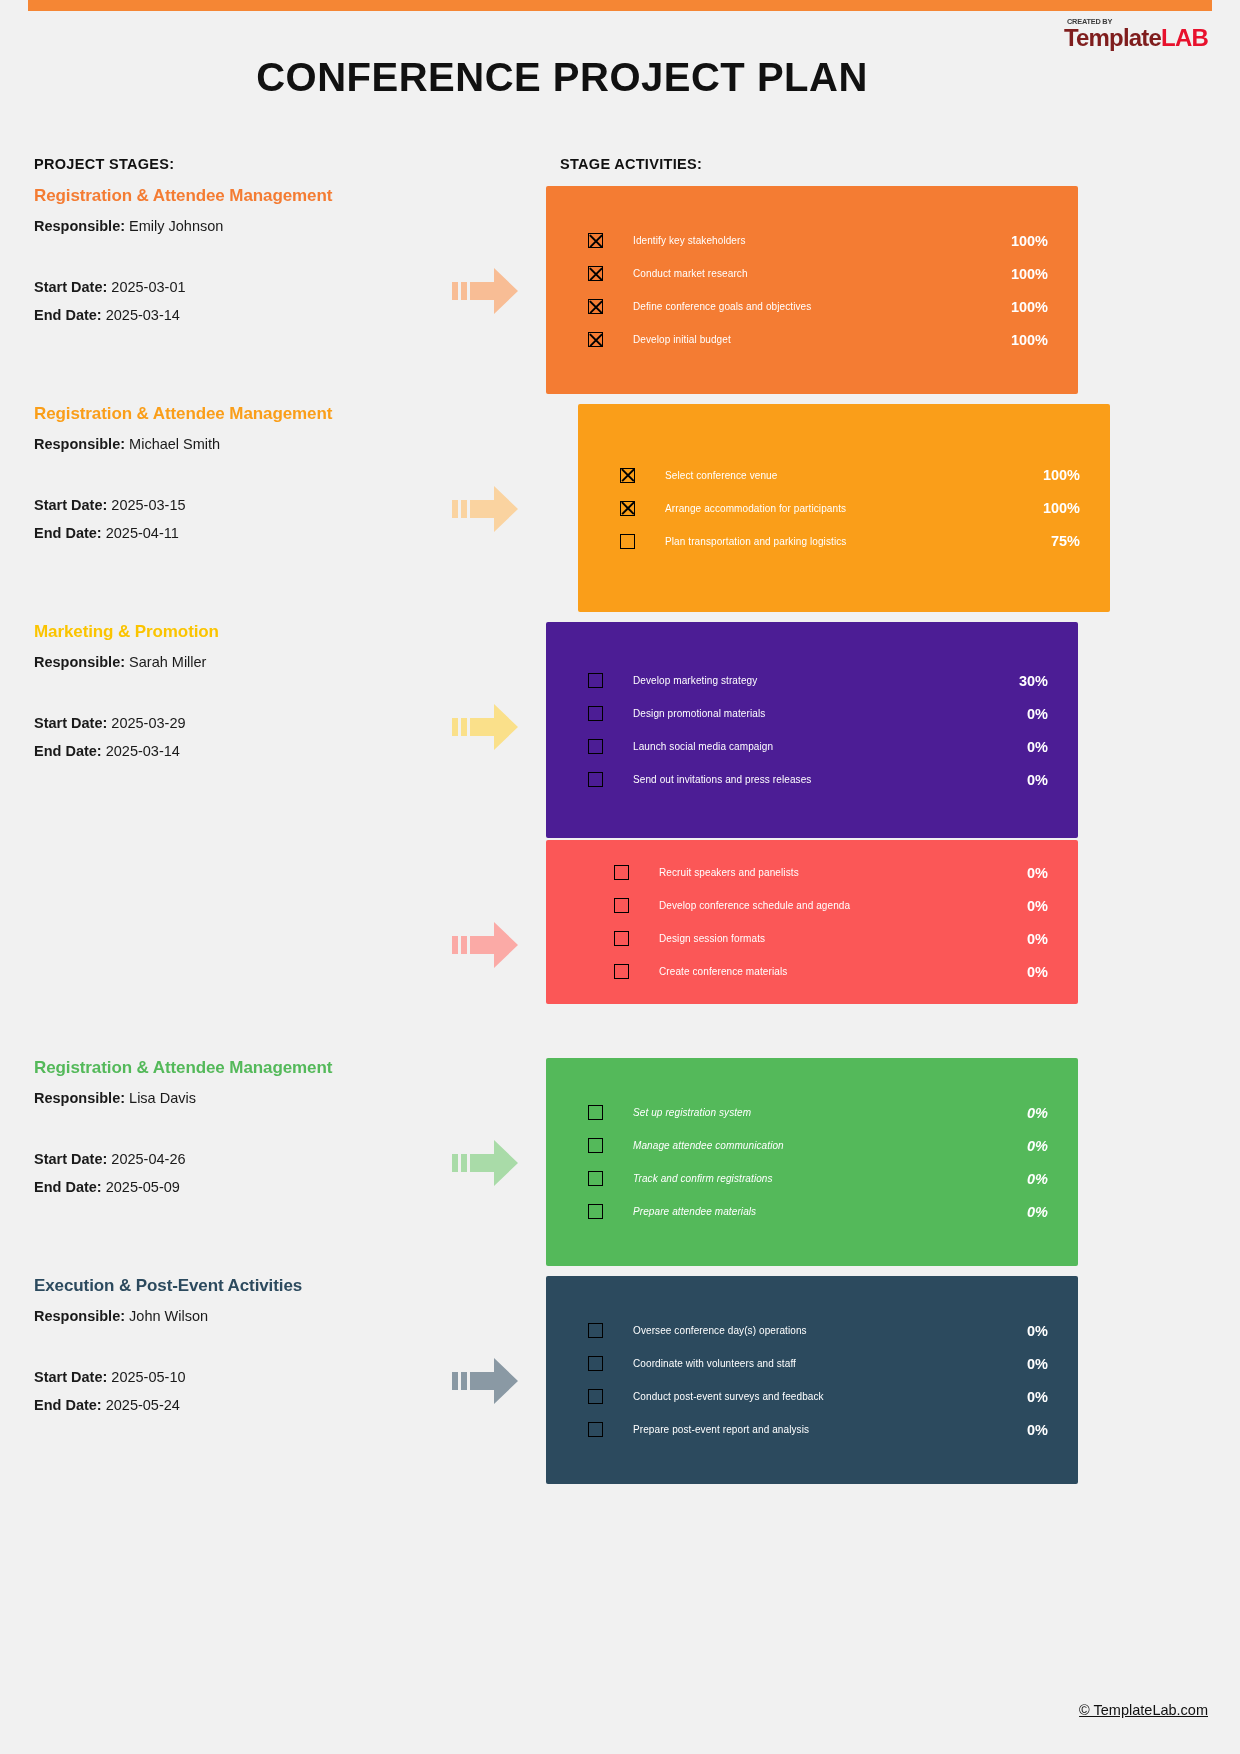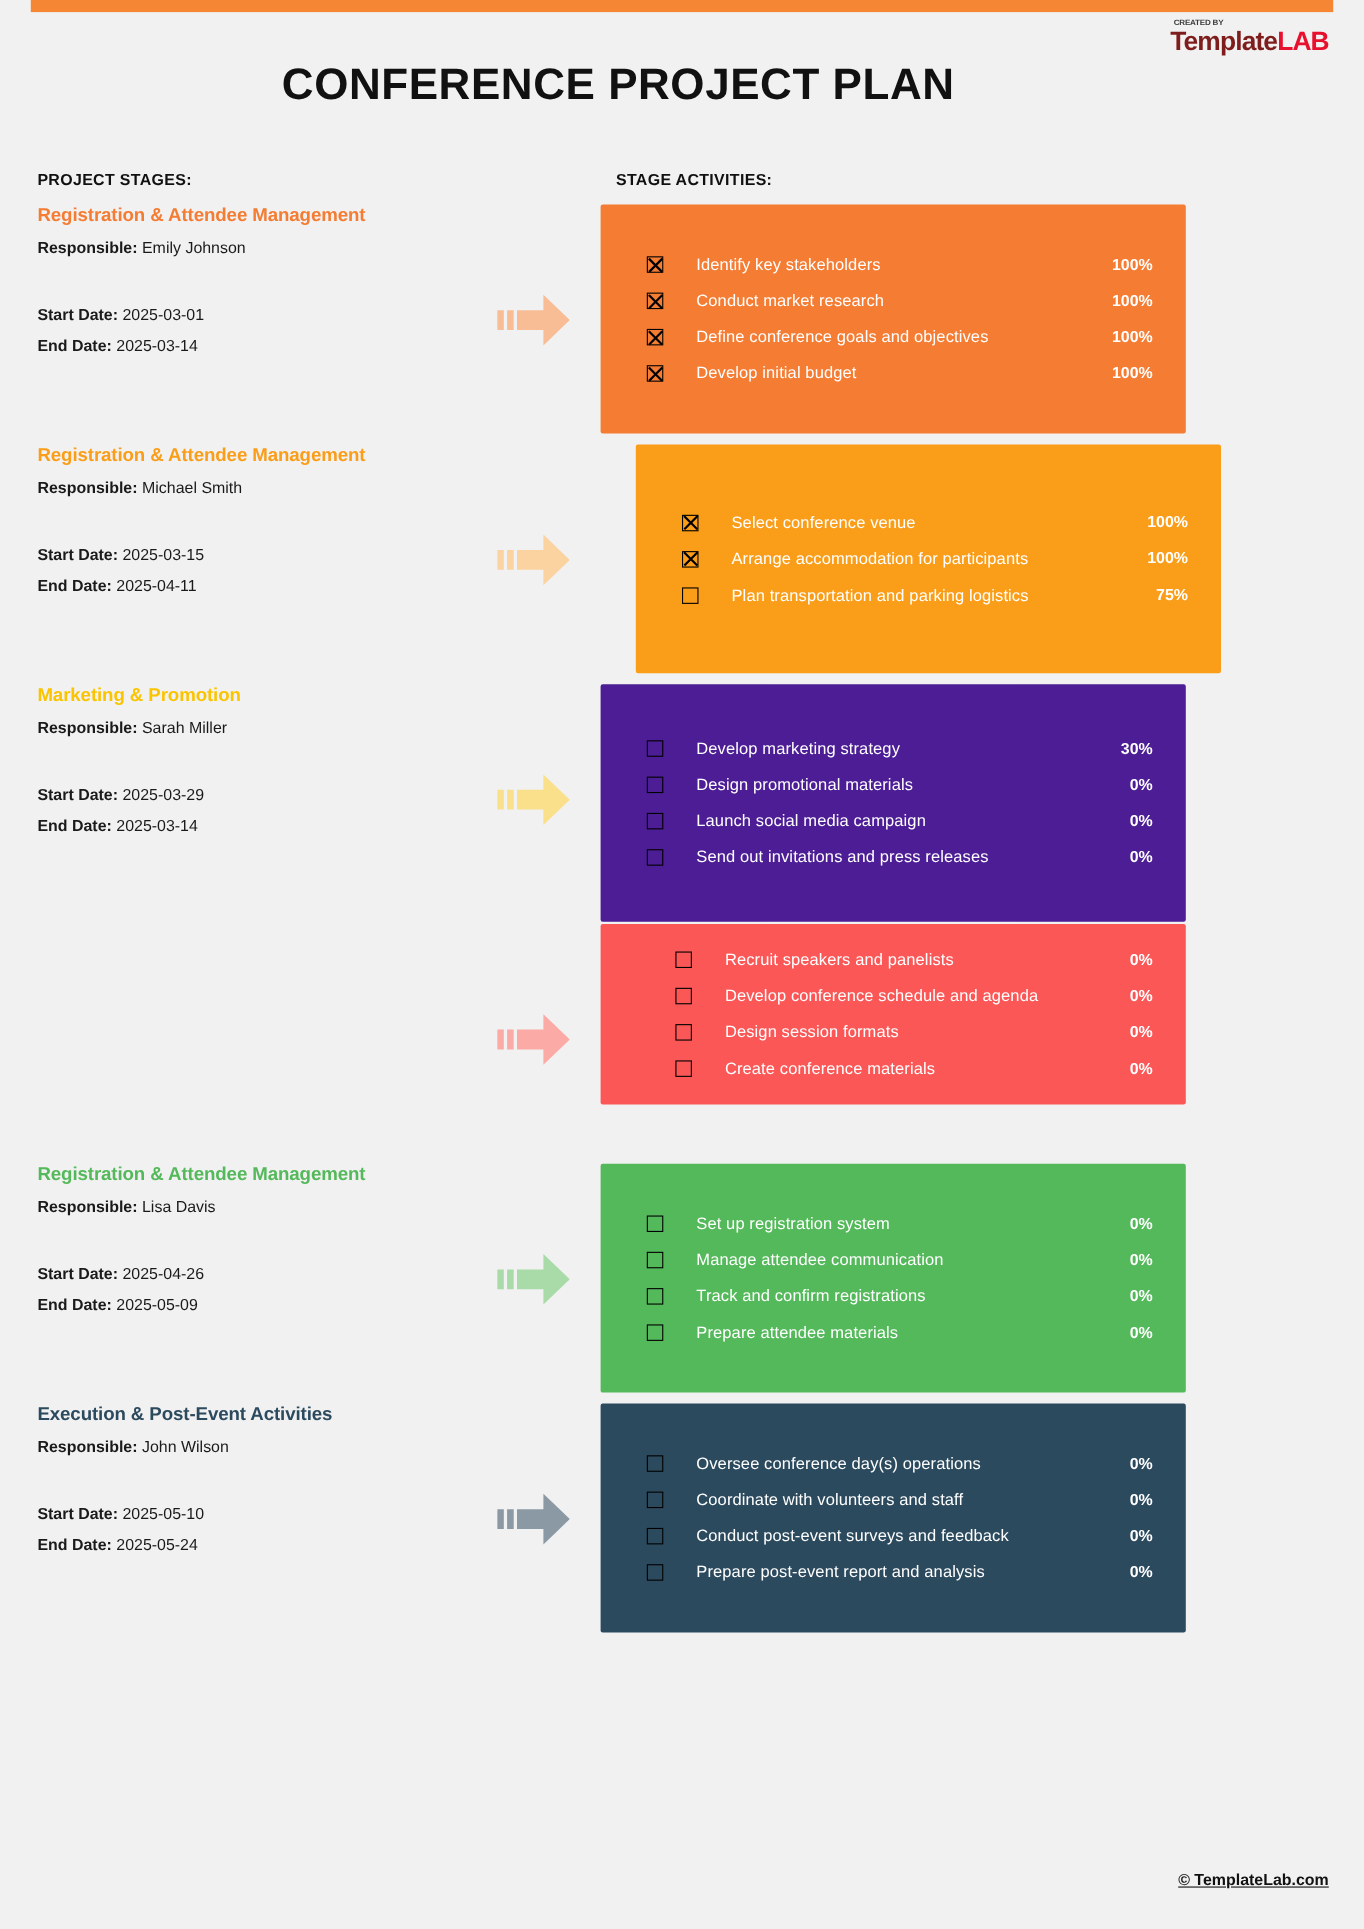--- a/index.html
+++ b/index.html
@@ -152,41 +152,41 @@
     top: 50%;
     width: 17px;
     height: 1.6px;
     background: #000;
   }
   .chk.checked::before { transform: translate(-50%,-50%) rotate(45deg); }
   .chk.checked::after  { transform: translate(-50%,-50%) rotate(-45deg); }
 
   .activity-label {
     flex: 1 1 auto;
-    font-size: 15px;
+    font-size: 10px;
     color: #ffffff;
     letter-spacing: 0.1px;
     white-space: nowrap;
   }
   .activity-pct {
     flex: 0 0 auto;
     font-size: 14.5px;
     font-weight: bold;
     color: #ffffff;
     text-align: right;
     min-width: 42px;
   }
 
   
   .footer {
     position: absolute;
     bottom: 36px;
     right: 32px;
     font-size: 14.5px;
-    font-weight: bold;
+    font-weight: normal;
     color: #111;
     text-decoration: underline;
   }
 </style>
 </head>
 <body>
 
 <div class="top-bar"></div>
 
 <div class="logo">
@@ -348,21 +348,21 @@
         <div class="meta-line"><span class="lbl">Start Date: </span><span>2025-04-26</span></div>
         <div class="meta-line"><span class="lbl">End Date: </span><span>2025-05-09</span></div>
       </div>
       <div class="arrow" style="left: 452px; top: 78px;">
         <svg viewBox="0 0 66 54" xmlns="http://www.w3.org/2000/svg">
           <path d="M0 18 H6 V36 H0 Z" fill="#a9dba8"></path>
           <path d="M9 18 H15 V36 H9 Z" fill="#a9dba8"></path>
           <path d="M18 18 H42 V4 L66 27 L42 50 V36 H18 Z" fill="#a9dba8"></path>
         </svg>
       </div>
-      <div class="activities-card" style="background: rgb(84, 185, 90); top: 0px; height: 208px;">
+      <div class="activities-card" style="background: rgb(84, 185, 90); top: 0px; height: 208px; font-style: italic;">
         <div class="activity">
           <span class="chk"></span>
           <span class="activity-label">Set up registration system</span>
           <span class="activity-pct">0%</span>
         </div>
         <div class="activity">
           <span class="chk"></span>
           <span class="activity-label">Manage attendee communication</span>
           <span class="activity-pct">0%</span>
         </div>

